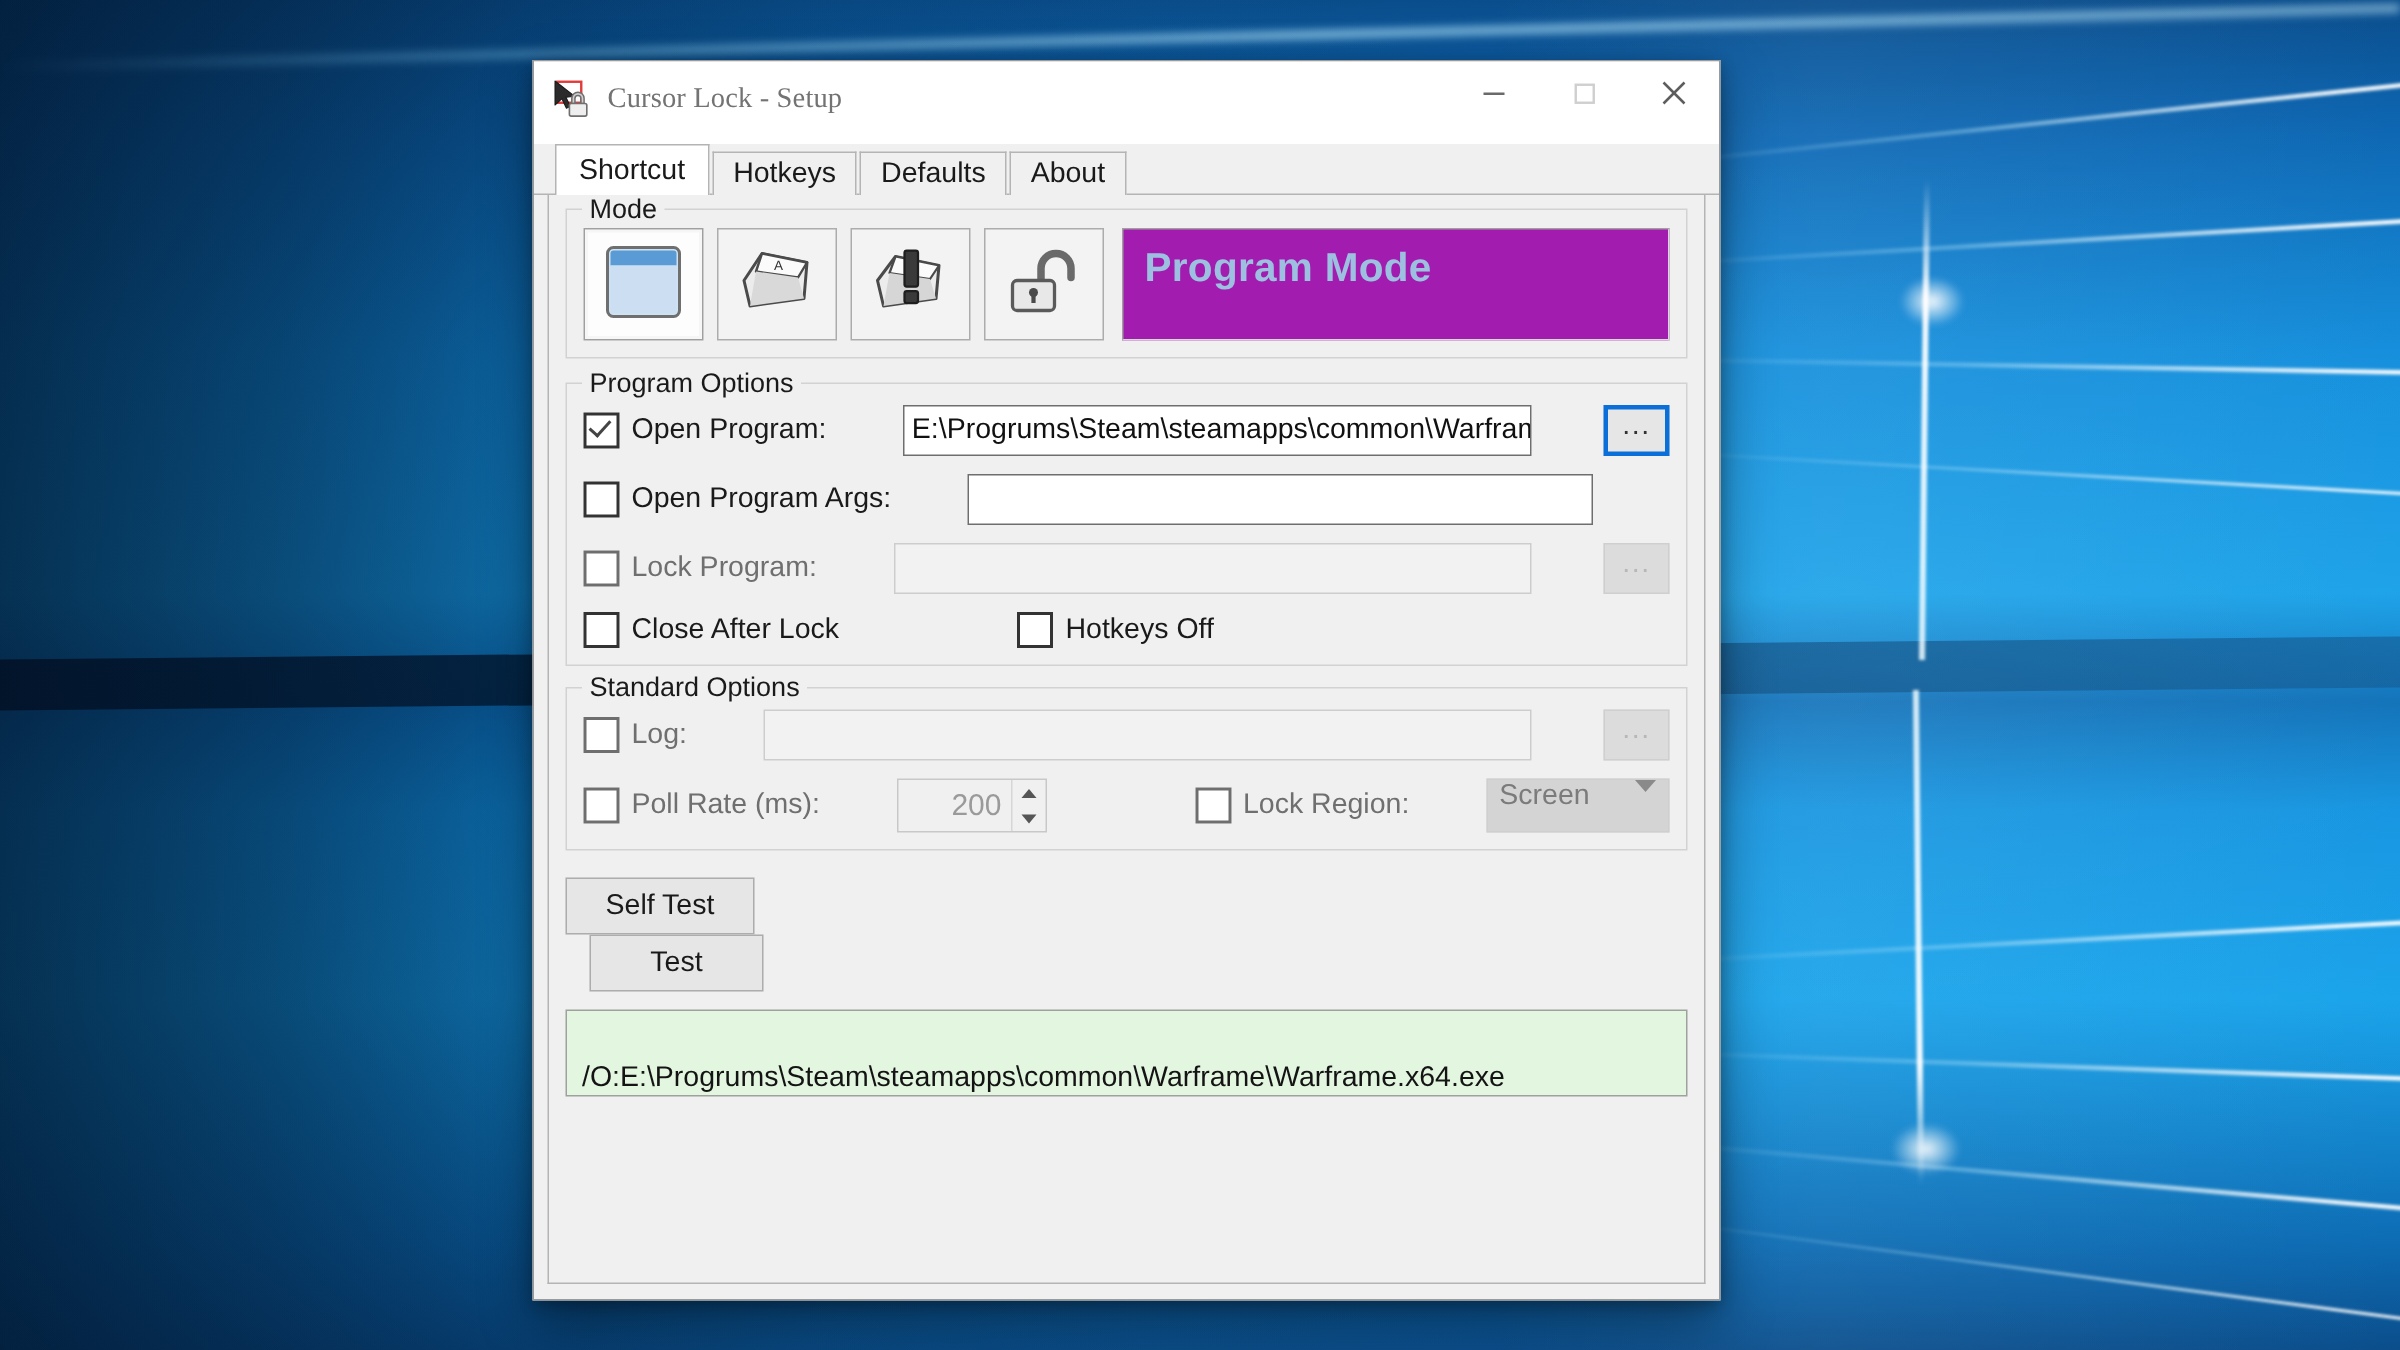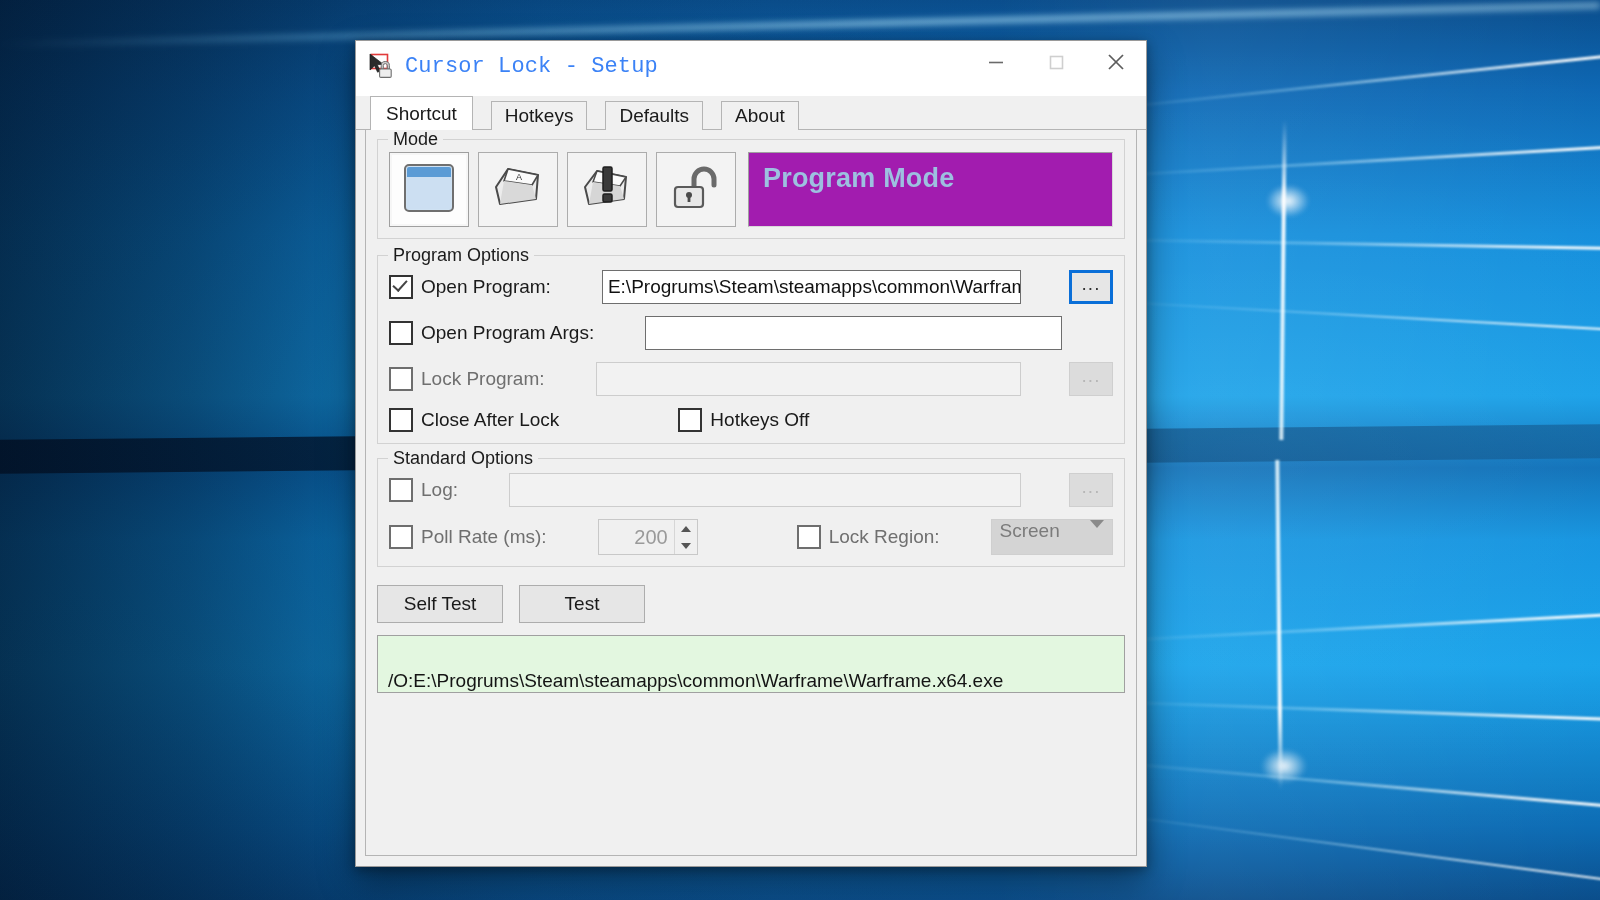--- a/index.html
+++ b/index.html
@@ -149,24 +149,24 @@
   }
   #title-left {
     display: flex; align-items: center;
     height: 50px; padding-left: 11px; gap: 10px;
   }
   #app-icon {
     width: 28px; height: 28px;
     position: relative; flex: 0 0 auto;
   }
   #title-text {
-    font-size: 22px; color: #3b82f6;
+    font-size: 19px; color: #737373;
     letter-spacing: 0.1px;
     white-space: nowrap;
-    font-family: Liberation Mono, monospace;
+    font-family: Liberation Serif, serif;
   }
   #win-controls {
     position: absolute; right: 0; top: 0;
     display: flex; height: 42px;
   }
   .winbtn {
     width: 60px; height: 42px;
     display: flex; align-items: center; justify-content: center;
     background: transparent; border: none;
   }
@@ -184,21 +184,21 @@
     z-index: 2;
   }
   .tab {
     height: 28px;
     padding: 0 13px;
     display: flex; align-items: center;
     font-size: 19px; color: #1a1a1a;
     background: #f0f0f0;
     border: 1px solid #b4b4b4;
     border-bottom: none;
-    margin-right: 18px;
+    margin-right: 2px;
     position: relative; top: 1px;
     white-space: nowrap;
   }
   .tab.active {
     background: #ffffff;
     height: 33px;
     top: 1px;
     z-index: 3;
     padding: 0 15px;
     border-color: #b4b4b4;
@@ -378,32 +378,32 @@
     margin-left: auto;
     width: 0; height: 0;
     border-left: 7px solid transparent;
     border-right: 7px solid transparent;
     border-top: 8px solid #8a8a8a;
   }
 
   
   #btnrow {
     display: flex; align-items: flex-start;
-    margin-top: 4px; margin-bottom: 12px;
+    margin-top: 4px; margin-bottom: 12px; flex-direction: column;
   }
   .pbtn {
     height: 38px;
     background: #e6e6e6;
     border: 1px solid #adadad;
     font-size: 19px; color: #1a1a1a;
     display: flex; align-items: center; justify-content: center;
     padding: 0 14px;
   }
   #btn-selftest { width: 126px; }
-  #btn-test { width: 126px; margin-left: 16px; }
+  #btn-test { width: 116px; margin-left: 16px; }
   #btn-create { width: 194px; margin-left: auto; }
 
   
   #status {
     height: 56px;
     border: 1px solid #a0a0a0;
     background: #e3f7e0;
     display: flex; align-items: flex-end;
     padding: 0 10px;
     font-size: 19px; color: #141414;

